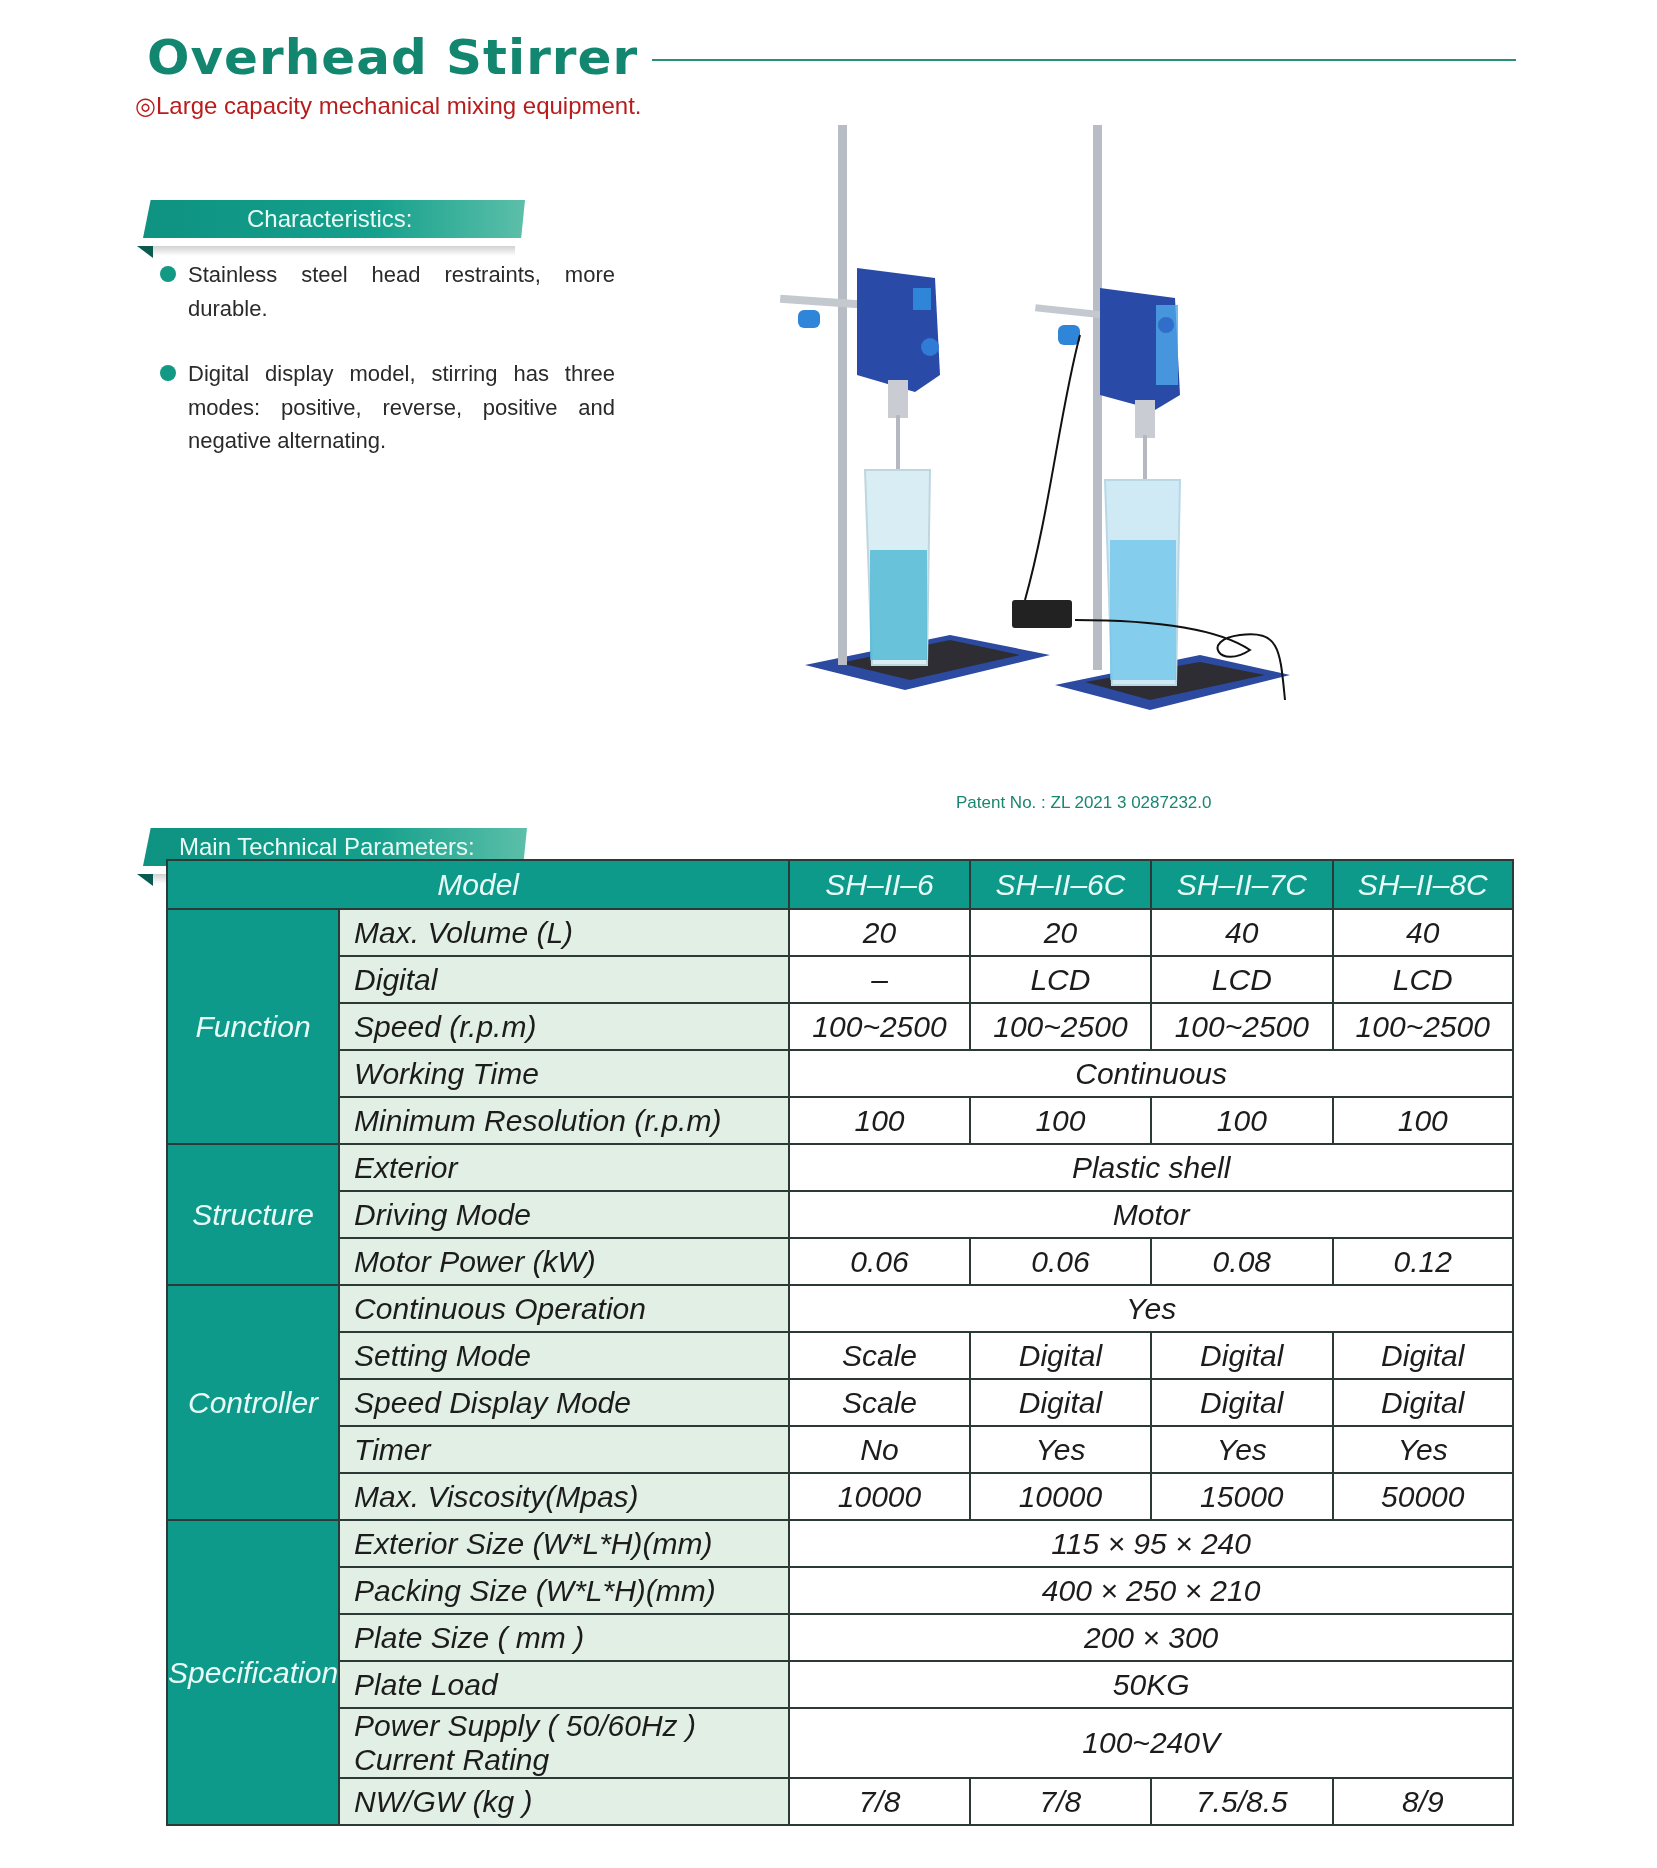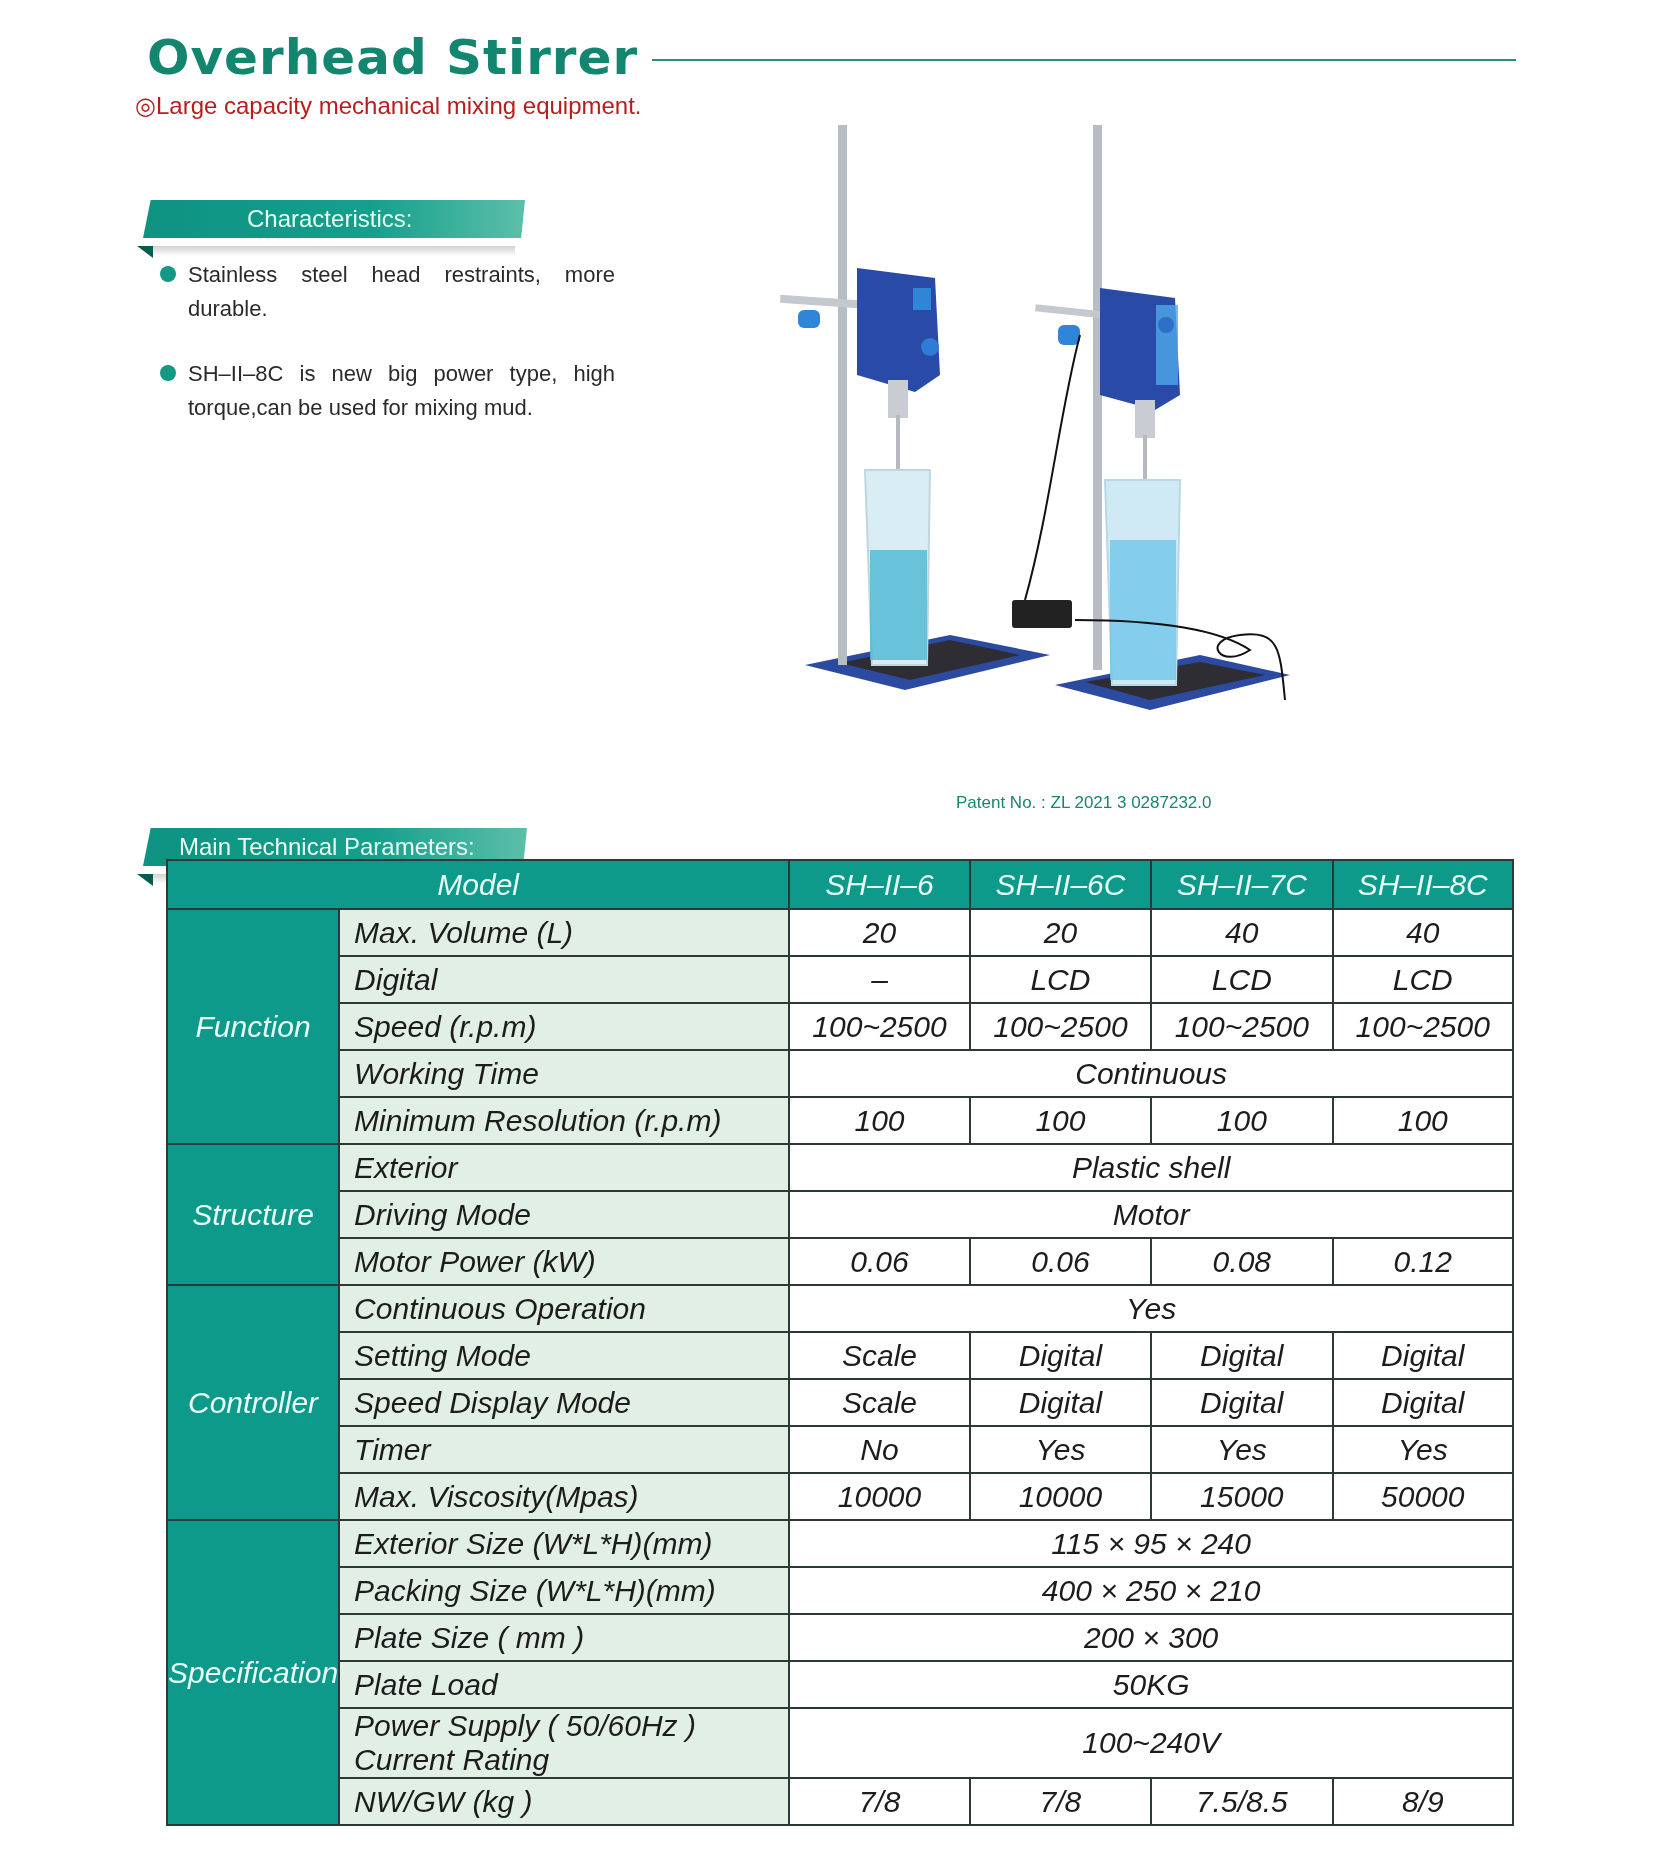--- a/index.html
+++ b/index.html
@@ -34,21 +34,21 @@
 <div class="banner" style="left:137px; top:158px; width:388px;">
   <div class="face" style="padding-left:104px;">
       <span>Characteristics:</span>
     </div>
   <div class="fold"></div>
   <div class="shadow"></div>
 </div>
 
 <div class="bullets">
   <div class="item"><span class="dot"></span><span>Stainless steel head restraints, more durable.</span></div>
-  <div class="item"><span class="dot"></span><span>SH–II–8C is new big power type, high torque,can be used for mixing mud.</span></div>
+  <div class="item"><span class="dot"></span><span>Digital display model, stirring has three modes: positive, reverse, positive and negative alternating.</span></div>
 </div>
 
 <svg class="photos" viewBox="0 0 750 660">
 
   <g>
     <polygon points="25,555 170,525 270,545 125,580" fill="#2c4aa0"></polygon>
     <polygon points="60,553 170,530 240,545 130,570" fill="#2d2d33"></polygon>
     <rect x="58" y="15" width="9" height="540" fill="#b8bcc4"></rect>
     <rect x="0" y="190" width="150" height="8" fill="#c4c8cf" transform="rotate(4 75 194)"></rect>
     <rect x="18" y="200" width="22" height="18" rx="6" fill="#2f86d8"></rect>

